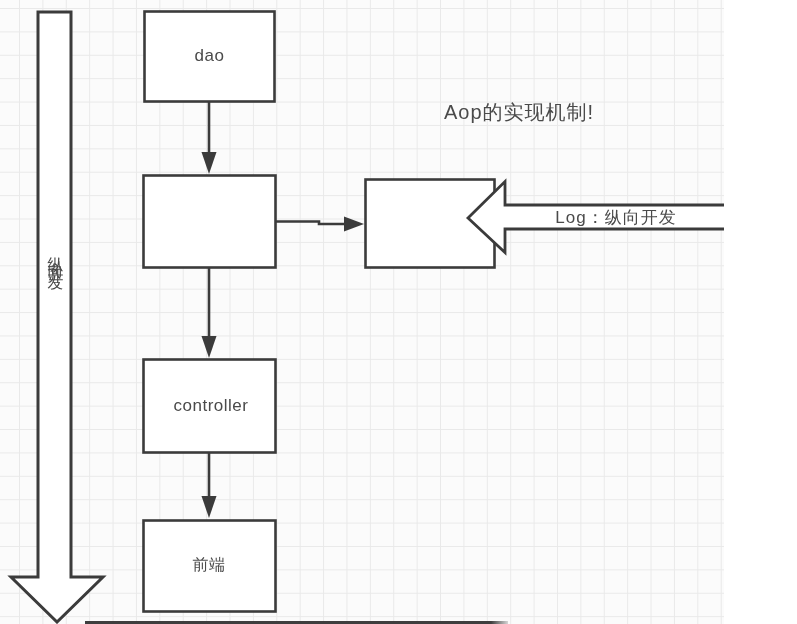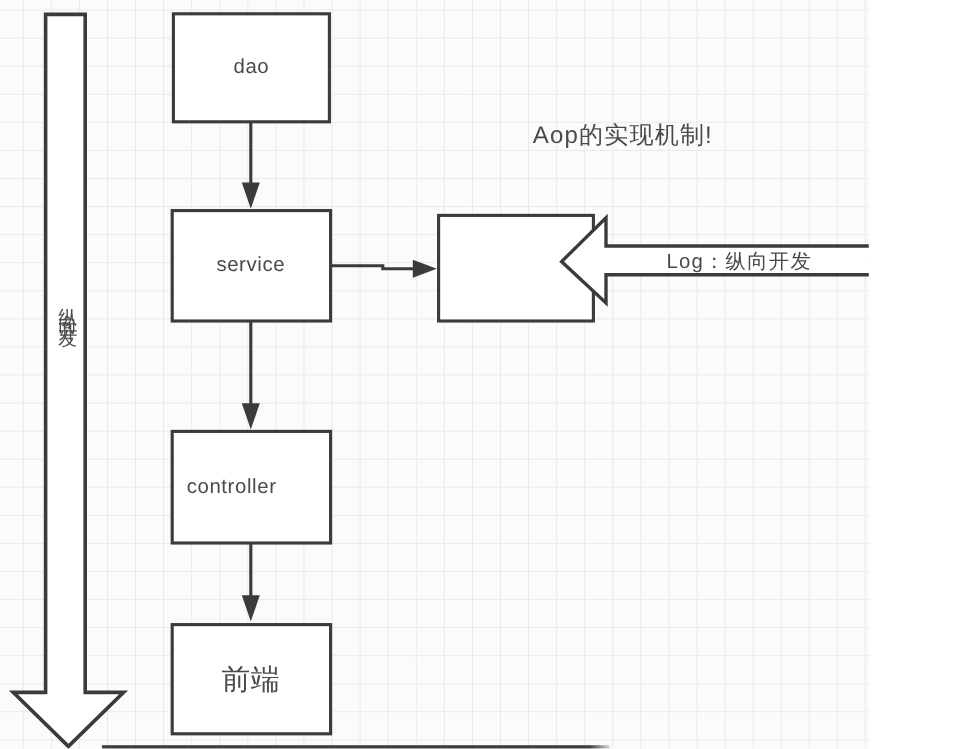--- a/index.html
+++ b/index.html
@@ -32,22 +32,22 @@
     display: flex;
     align-items: center;
     justify-content: center;
     font-size: 17px;
     letter-spacing: 0.5px;
     pointer-events: none;
   }
 
   .label-dao        { left: 144px; top: 11px;  width: 131px; height: 90px; }
   .label-service    { left: 143px; top: 175px; width: 132px; height: 92px; }
-  .label-controller { left: 127px; top: 359px; width: 132px; height: 93px; }
-  .label-frontend   { left: 143px; top: 520px; width: 132px; height: 91px; font-size: 24px; }
+  .label-controller { left: 145px; top: 359px; width: 132px; height: 93px; }
+  .label-frontend   { left: 143px; top: 520px; width: 132px; height: 91px; font-size: 16px; }
   .label-aop-box    { left: 365px; top: 179px; width: 129px; height: 88px; }
 
   .label-annotation {
     left: 444px; top: 98px;
     width: auto; height: 28px;
     font-size: 20px;
     letter-spacing: 1px;
     justify-content: flex-start;
   }
 
@@ -105,21 +105,20 @@
     <path d="M276,221.5 L319,221.5 L319,224 L345,224" fill="none" stroke="#3b3b3b" stroke-width="2.6"></path>
     <polygon points="344,216.5 344,231.5 364,224" fill="#3b3b3b" stroke="none"></polygon>
 
     <rect x="365.5" y="179.5" width="129" height="88" fill="#ffffff" stroke="#3b3b3b" stroke-width="2.6"></rect>
 
     <polygon points="468,218 505,181.5 505,205 727,205 727,229 505,229 505,252.5" fill="#ffffff" stroke="#3b3b3b" stroke-width="2.8" stroke-linejoin="miter"></polygon>
   </svg>
 
   <div class="label label-dao">dao</div>
 
-  <div class="label label-service">service</div>
 
   <div class="label label-controller">controller</div>
 
   <div class="label label-frontend">前端</div>
 
   <div class="label label-aop-box"></div>
 
   <div class="label label-annotation">Aop的实现机制!</div>
 
   <div class="label label-log">Log：纵向开发</div>

